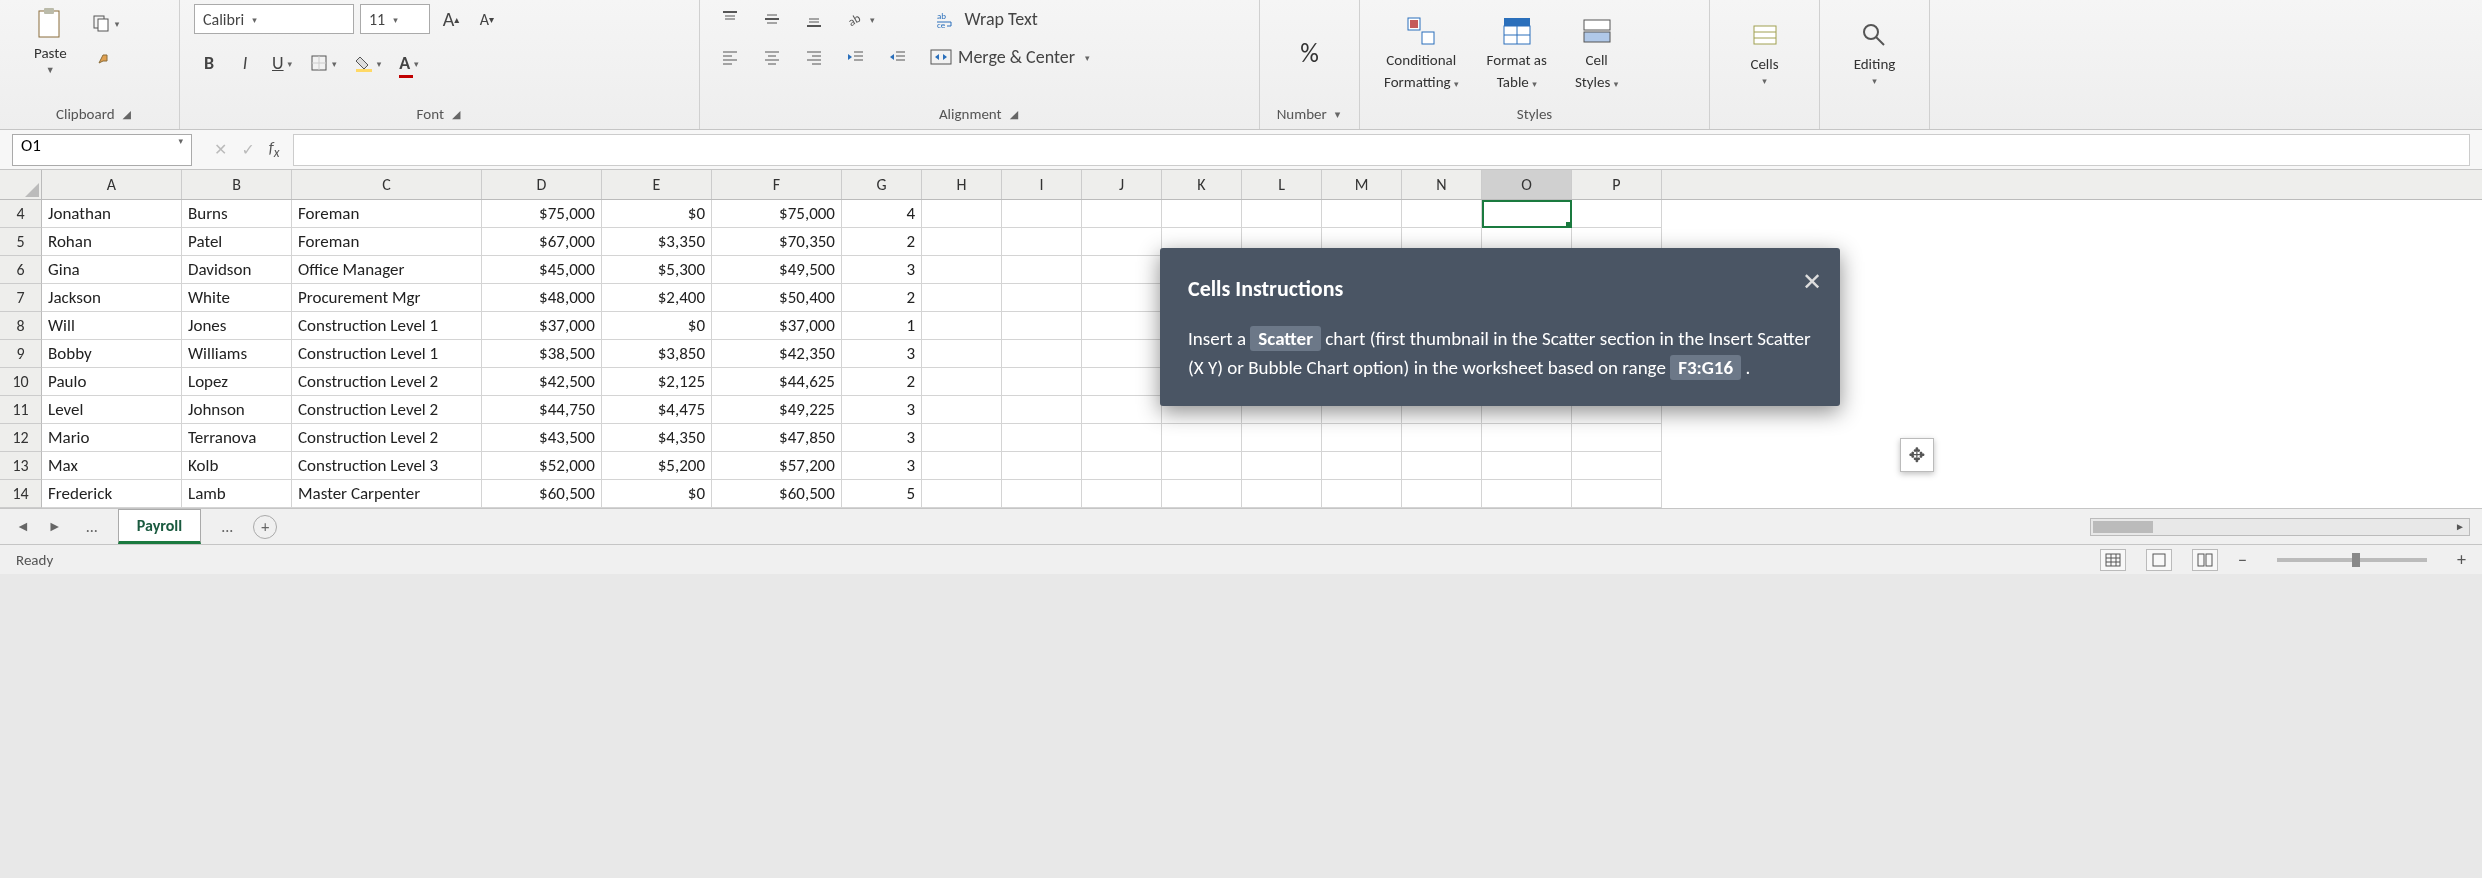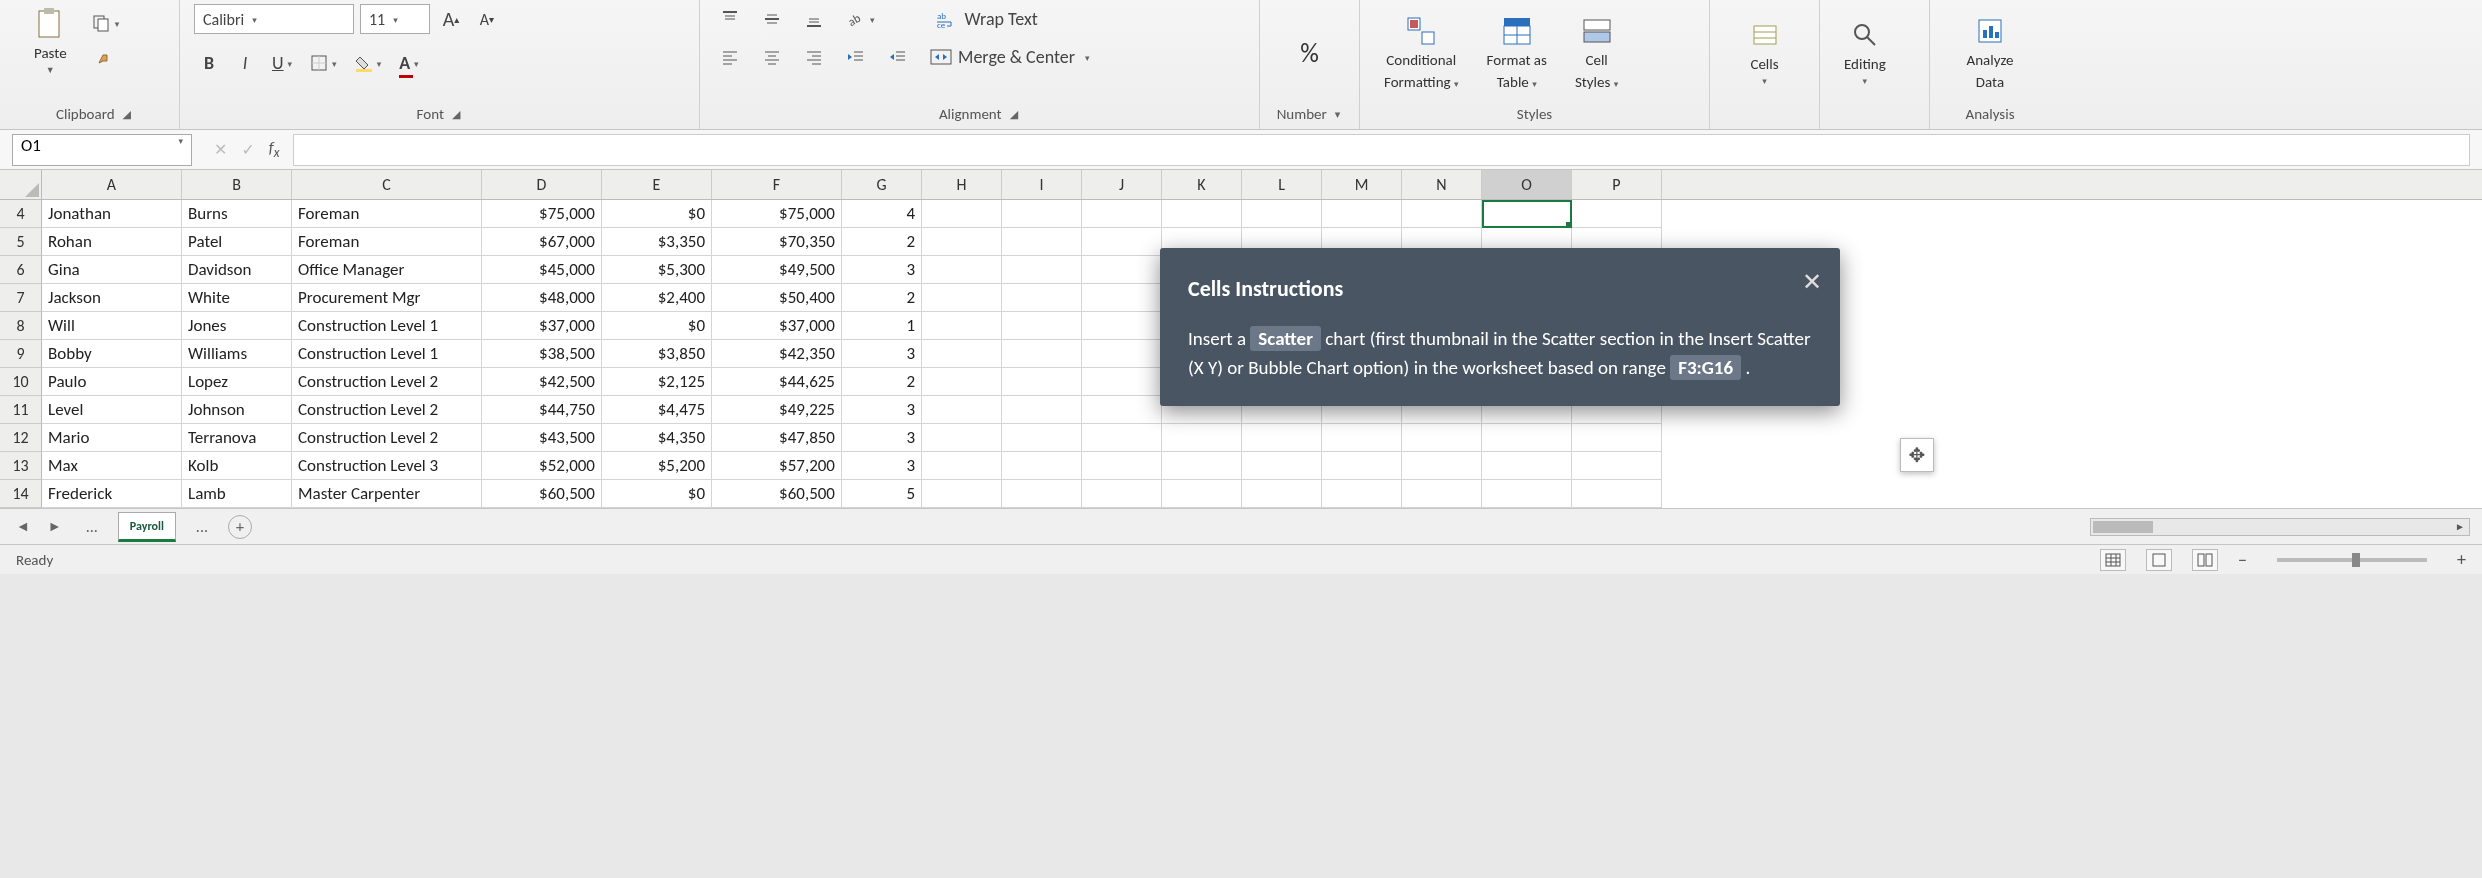--- a/index.html
+++ b/index.html
@@ -47,21 +47,21 @@
 .cell.active{outline:2px solid #1a7a3f;outline-offset:-2px;position:relative;z-index:2}
 .fill-handle{position:absolute;right:-3px;bottom:-3px;width:8px;height:8px;background:#1a7a3f}
 
 
 .cA{width:140px}.cB{width:110px}.cC{width:190px}.cD{width:120px}.cE{width:110px}.cF{width:130px}.cG{width:80px}
 .cH,.cI,.cJ,.cK,.cL,.cM,.cN{width:80px}.cO{width:90px}.cP{width:90px}
 
 
 .sheet-bar{background:#f0f0f0;border-top:1px solid #c5c5c5;height:36px;display:flex;align-items:center;padding:0 12px;gap:10px}
 .nav-arrow{color:#666;font-size:14px;padding:4px;cursor:pointer}
-.tab{padding:6px 11px;background:#fff;border:1px solid #aaa;border-bottom:3px solid #1a7a3f;font-weight:bold;font-size:12px;color:#1a5a3f}
+.tab{padding:6px 18px;background:#fff;border:1px solid #aaa;border-bottom:3px solid #1a7a3f;font-weight:bold;font-size:16px;color:#1a5a3f}
 .tab-ghost{padding:6px 10px;color:#666;font-size:16px}
 .add-sheet{width:24px;height:24px;border:1px solid #aaa;border-radius:50%;display:flex;align-items:center;justify-content:center;font-size:16px;color:#666;cursor:pointer}
 .hscroll{margin-left:auto;height:18px;width:380px;background:#e8e8e8;border:1px solid #bbb;position:relative}
 .hscroll .thumb{position:absolute;left:2px;top:2px;height:12px;width:60px;background:#bbb}
 .hscroll .ar{position:absolute;top:0;height:100%;width:18px;display:flex;align-items:center;justify-content:center;font-size:10px;color:#555}
 .hscroll .al{left:0}.hscroll .arr{right:0}
 
 
 .status-bar{background:#f0f0f0;border-top:1px solid #c5c5c5;height:30px;display:flex;align-items:center;padding:0 16px;font-size:15px;color:#555}
 .view-btns{margin-left:auto;display:flex;gap:20px;align-items:center}
@@ -330,54 +330,35 @@
             </svg>
           </div>
         <span class="lab">Cells</span>
         <span class="dd">▾</span>
       </div>
     </div>
     <div class="group-label">&nbsp;</div>
   </div>
 
   <div class="ribbon-group" style="width:110px">
-    <div class="group-body" style="">
+    <div class="group-body" style="justify-content:center">
       <div class="big-btn">
         <div class="ico">
             <svg width="28" height="28">
               <circle cx="11" cy="11" r="7" fill="none" stroke="#555" stroke-width="2"></circle>
               <line x1="16" y1="16" x2="24" y2="24" stroke="#555" stroke-width="2"></line>
             </svg>
           </div>
         <span class="lab">Editing</span>
         <span class="dd">▾</span>
       </div>
     </div>
     <div class="group-label">&nbsp;</div>
   </div>
 
-  <div class="ribbon-group" style="width:120px;border-right:none">
-    <div class="group-body" style="justify-content:center">
-      <div class="big-btn">
-        <div class="ico">
-            <svg width="30" height="30">
-              <rect x="4" y="4" width="22" height="22" fill="#fff" stroke="#2a6fbb"></rect>
-              <rect x="8" y="14" width="4" height="8" fill="#2a6fbb"></rect>
-              <rect x="14" y="10" width="4" height="12" fill="#2a6fbb"></rect>
-              <rect x="20" y="16" width="4" height="6" fill="#2a6fbb"></rect>
-            </svg>
-          </div>
-        <span class="lab">Analyze</span>
-        <span class="lab">Data</span>
-      </div>
-    </div>
-    <div class="group-label">
-        <span>Analysis</span>
-      </div>
-  </div>
 
 </div>
 
 <div class="formula-bar">
   <div class="name-box">
       <span>O1</span>
       <span class="dd">▾</span>
     </div>
   <div class="fx-btns">
     <span style="color:#bbb">✕</span>

